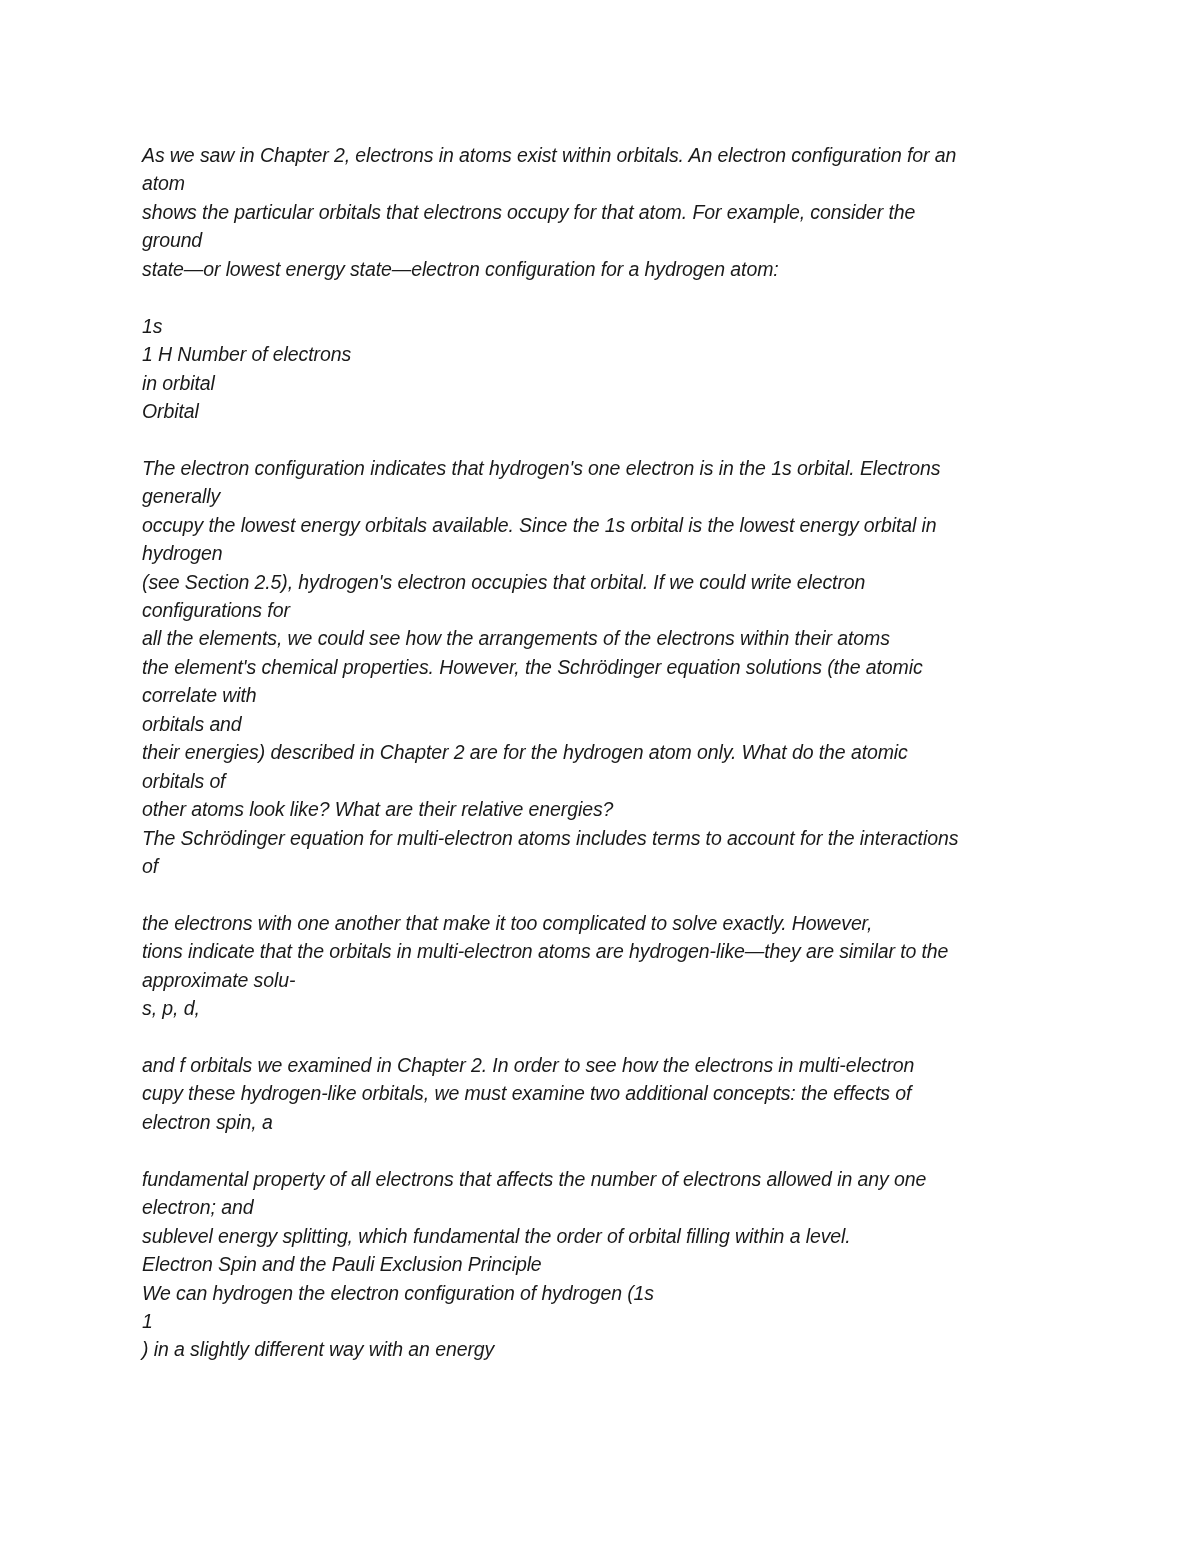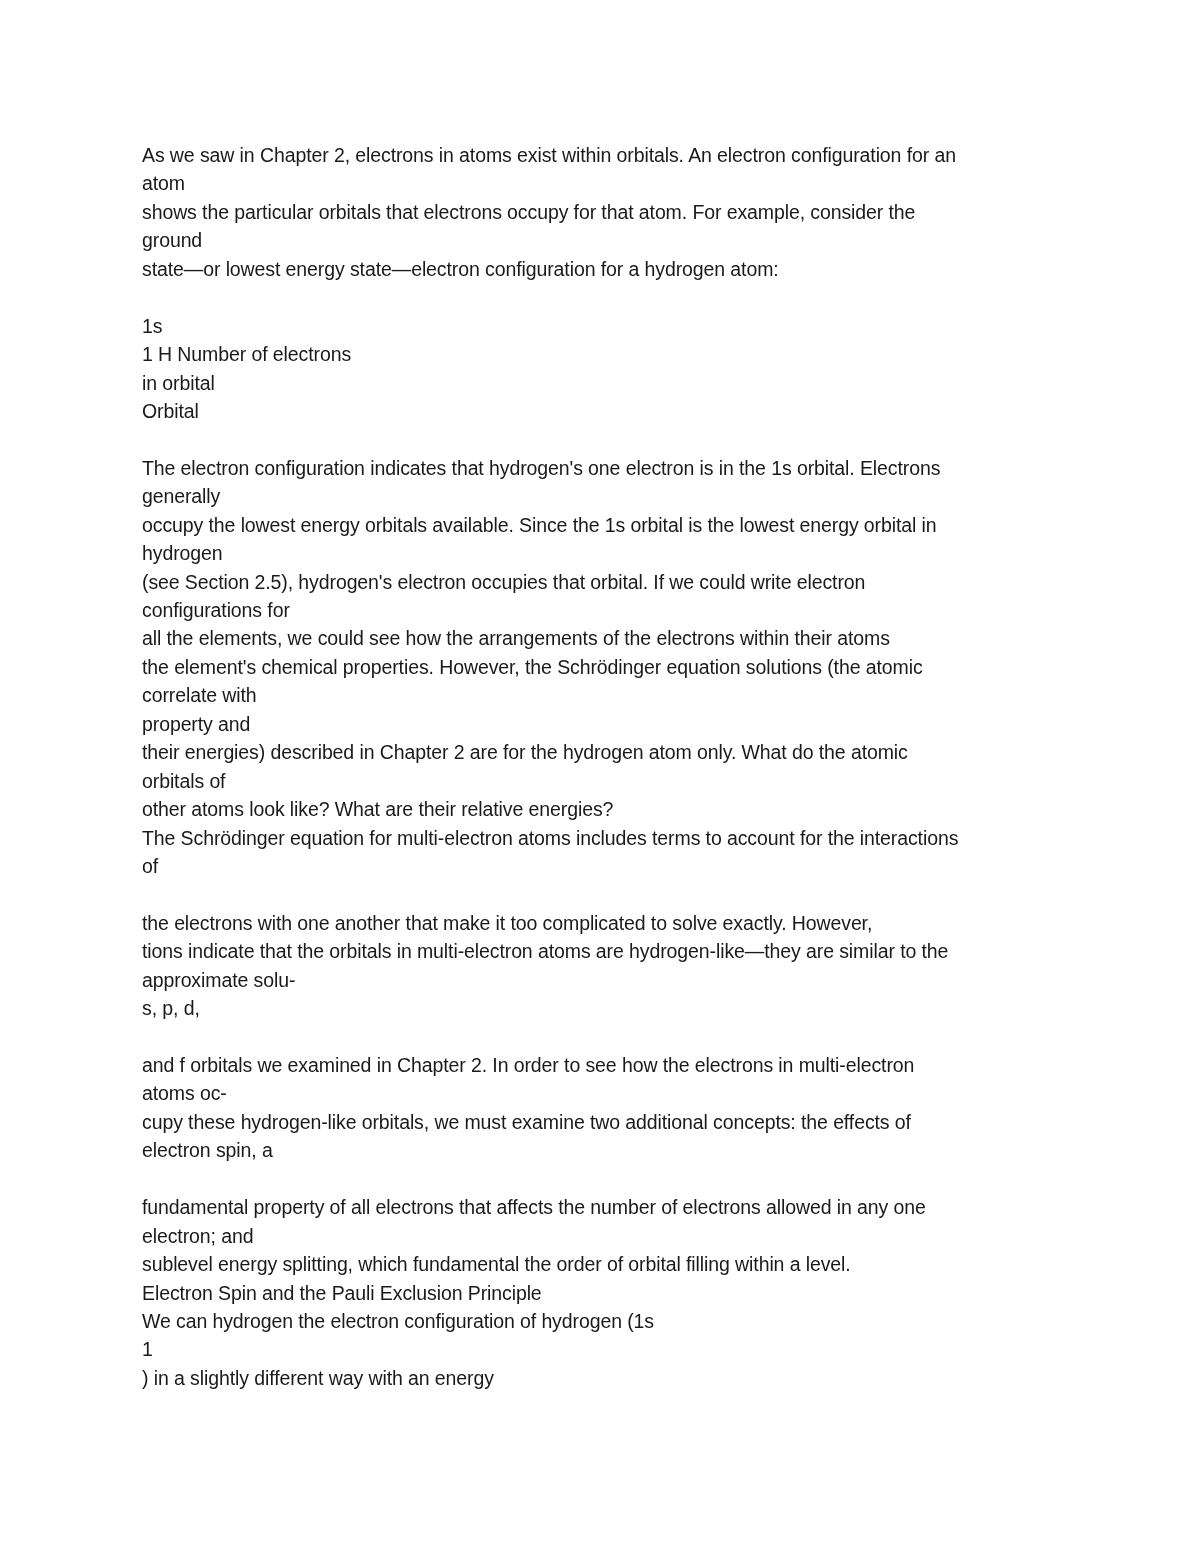--- a/index.html
+++ b/index.html
@@ -13,20 +13,21 @@
       position: relative;
       overflow: hidden;
     }
     .page {
       position: absolute;
       left: 0;
       top: 0;
       width: 1151px;
       height: 1553px;
       background: #ffffff;
+      font-style: italic;
     }
     .content {
       position: absolute;
       left: 142px;
       top: 141px;
       width: 930px;
       font-family: "Liberation Sans", sans-serif;
       font-size: 19.5px;
       line-height: 28.45px;
       color: #1a1a1a;
@@ -60,34 +61,33 @@
     <span class="blank"></span>
     <span class="line">The electron configuration indicates that hydrogen's one electron is in the 1s orbital. Electrons</span>
     <span class="line">generally</span>
     <span class="line">occupy the lowest energy orbitals available. Since the 1s orbital is the lowest energy orbital in</span>
     <span class="line">hydrogen</span>
     <span class="line">(see Section 2.5), hydrogen's electron occupies that orbital. If we could write electron</span>
     <span class="line">configurations for</span>
     <span class="line">all the elements, we could see how the arrangements of the electrons within their atoms</span>
     <span class="line">the element's chemical properties. However, the Schrödinger equation solutions (the atomic</span>
     <span class="line">correlate with</span>
-    <span class="line">property and</span>
+    <span class="line">orbitals and</span>
     <span class="line">their energies) described in Chapter 2 are for the hydrogen atom only. What do the atomic</span>
     <span class="line">orbitals of</span>
     <span class="line">other atoms look like? What are their relative energies?</span>
     <span class="line">The Schrödinger equation for multi-electron atoms includes terms to account for the interactions</span>
     <span class="line">of</span>
     <span class="blank"></span>
     <span class="line">the electrons with one another that make it too complicated to solve exactly. However,</span>
     <span class="line">tions indicate that the orbitals in multi-electron atoms are hydrogen-like—they are similar to the</span>
     <span class="line">approximate solu-</span>
     <span class="line">s, p, d,</span>
     <span class="blank"></span>
     <span class="line">and f orbitals we examined in Chapter 2. In order to see how the electrons in multi-electron</span>
-    <span class="line">atoms oc-</span>
     <span class="line">cupy these hydrogen-like orbitals, we must examine two additional concepts: the effects of</span>
     <span class="line">electron spin, a</span>
     <span class="blank"></span>
     <span class="line">fundamental property of all electrons that affects the number of electrons allowed in any one</span>
     <span class="line">electron; and</span>
     <span class="line">sublevel energy splitting, which fundamental the order of orbital filling within a level.</span>
     <span class="line">Electron Spin and the Pauli Exclusion Principle</span>
     <span class="line">We can hydrogen the electron configuration of hydrogen (1s</span>
     <span class="line">1</span>
     <span class="line">) in a slightly different way with an energy</span>

